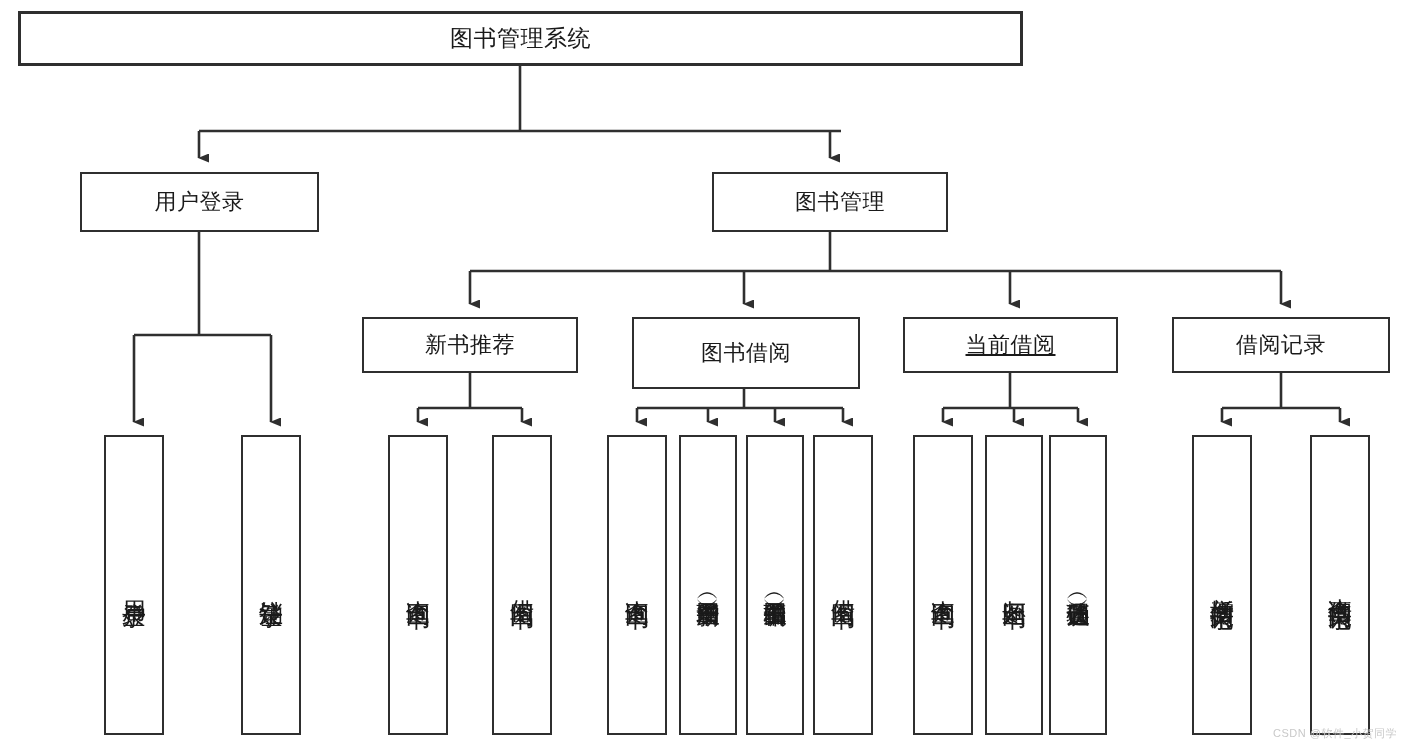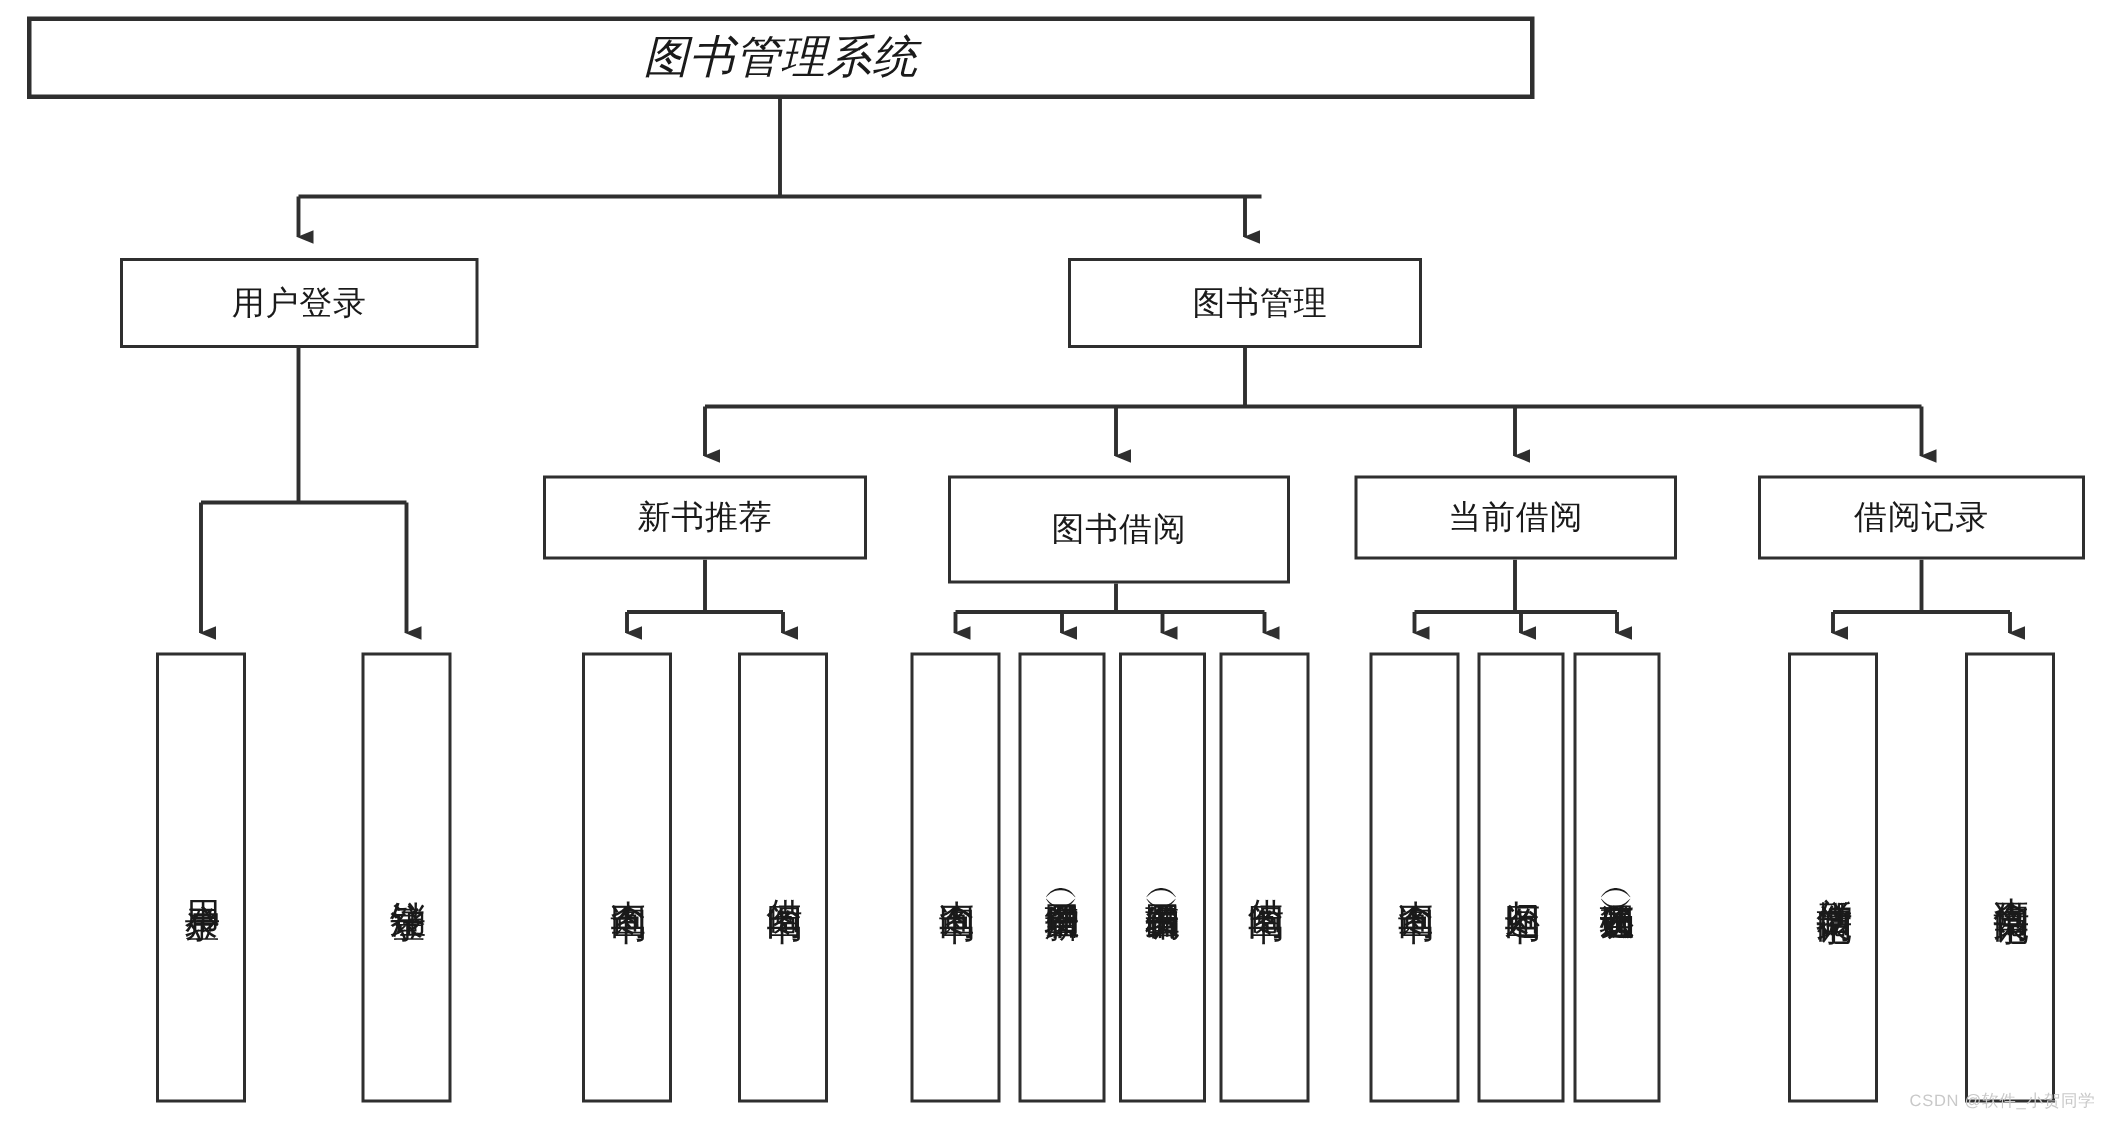--- a/index.html
+++ b/index.html
@@ -34,23 +34,22 @@
     align-items: center;
     justify-content: center;
     color: #1a1a1a;
   }
   .node.h {
     font-size: 22px;
     line-height: 1.1;
     letter-spacing: 0.5px;
   }
   .node.root {
-    font-size: 30px;
+    font-size: 23px;
     border-width: 3px;
-    font-style: italic;
   }
   .leaf {
     position: absolute;
     box-sizing: border-box;
     background: #ffffff;
     border: 2.5px solid #2f2f2f;
     display: flex;
     align-items: center;
     justify-content: center;
     color: #1a1a1a;
@@ -146,21 +145,21 @@
   <div class="node h" style="left:712px; top:172px; width:236px; height:60px;padding-left:20px;">
     <span>图书管理</span>
   </div>
 
   <div class="node h" style="left:362px; top:317px; width:216px; height:56px;">
     <span>新书推荐</span>
   </div>
   <div class="node h" style="left:632px; top:317px; width:228px; height:72px;">
     <span>图书借阅</span>
   </div>
-  <div class="node h" style="left:903px; top:317px; width:215px; height:56px;">
+  <div class="node h" style="left:903px; top:317px; width:215px; height:56px;text-decoration:underline;">
     <span>当前借阅</span>
   </div>
   <div class="node h" style="left:1172px; top:317px; width:218px; height:56px;">
     <span>借阅记录</span>
   </div>
 
   <div class="leaf" style="left:104px; top:435px; width:60px; height:300px;">
     <span class="vtext">用户登录</span>
   </div>
   <div class="leaf" style="left:241px; top:435px; width:60px; height:300px;">

